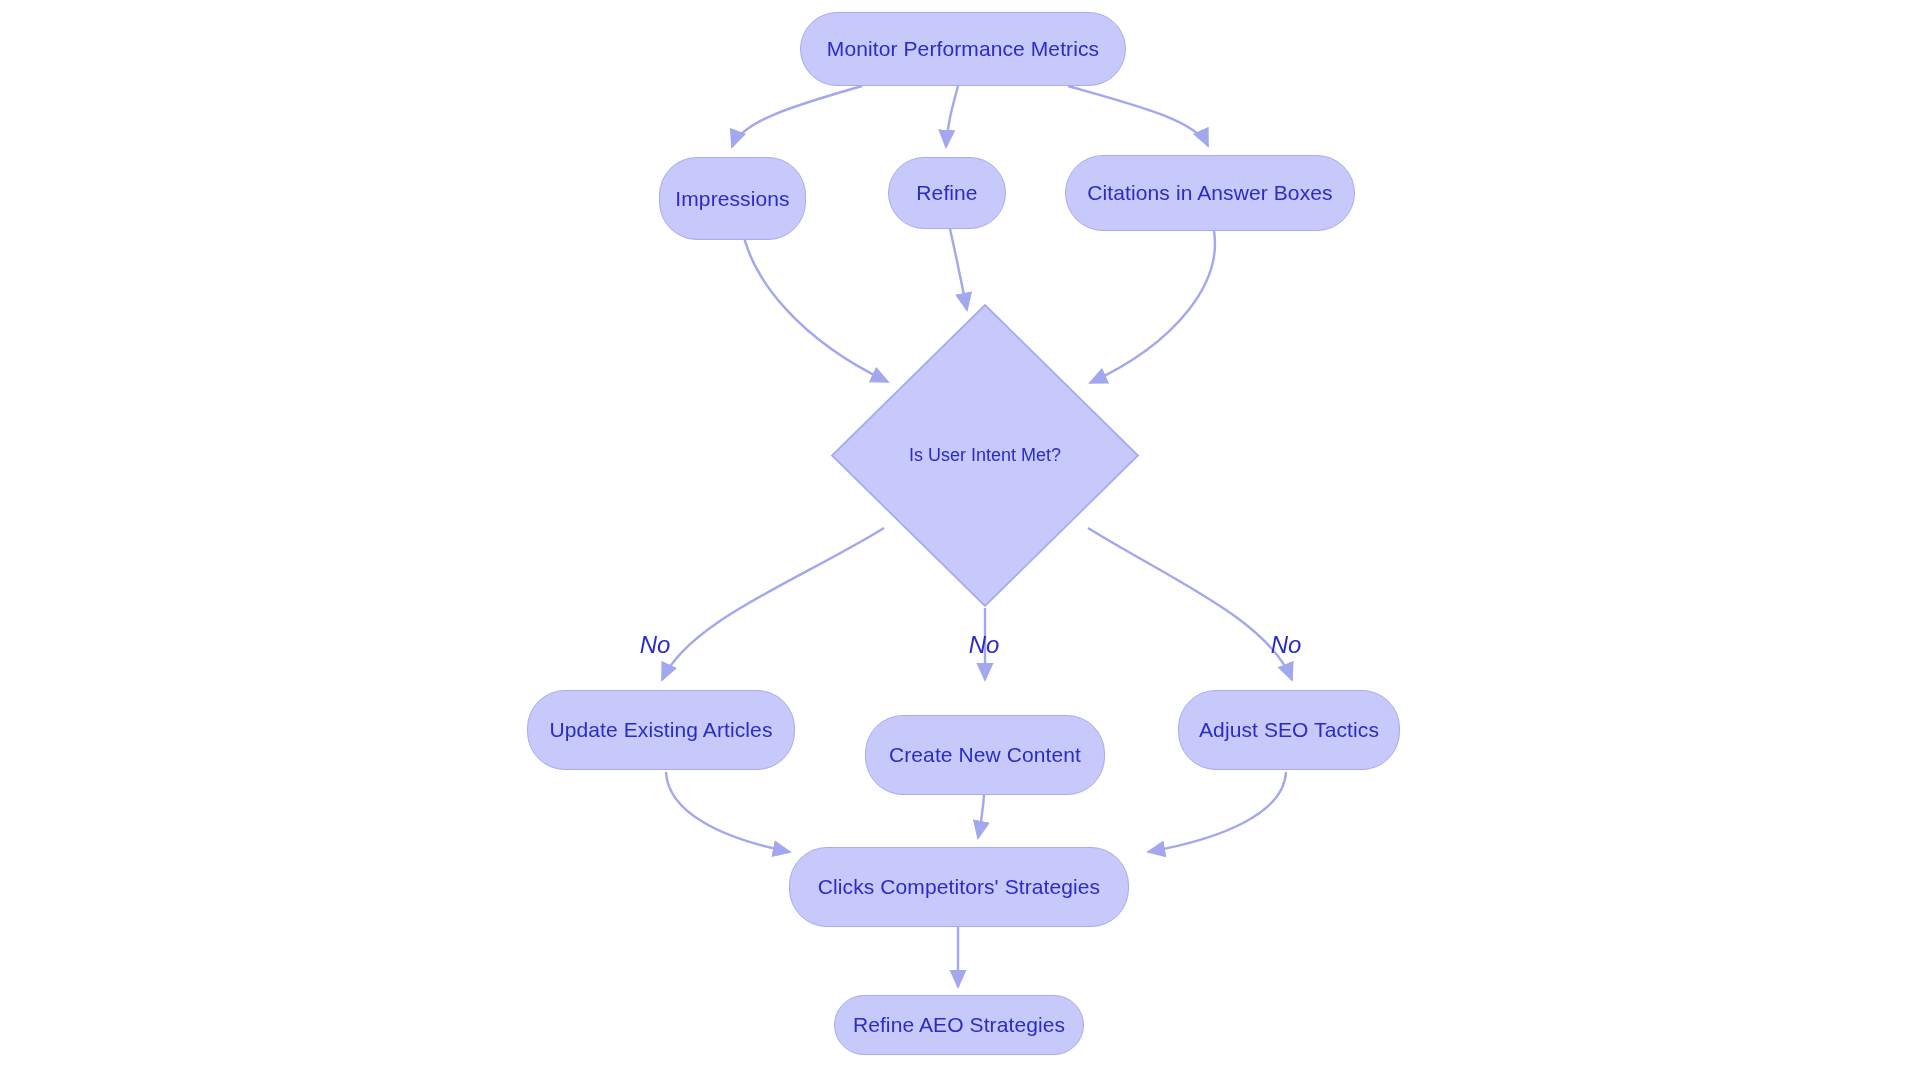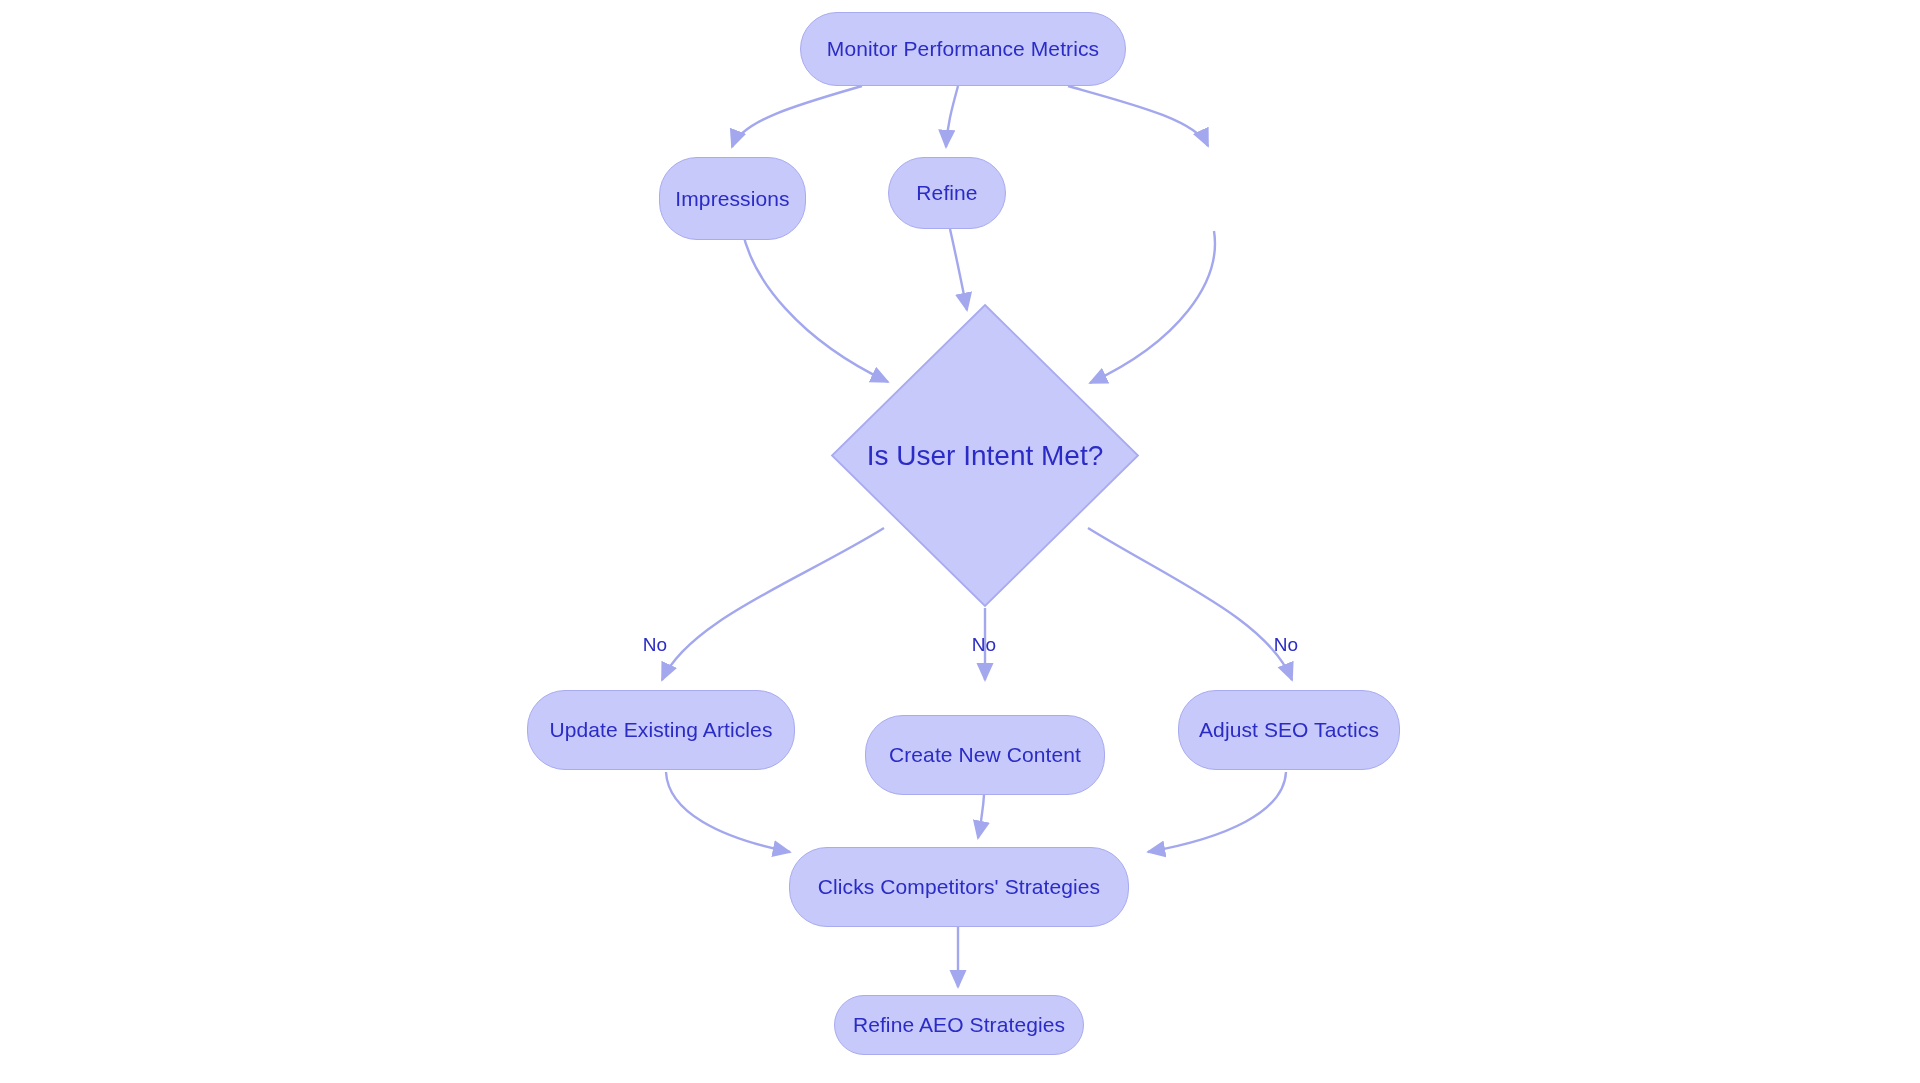--- a/index.html
+++ b/index.html
@@ -64,29 +64,30 @@
   .diamond-text {
     position: absolute;
     top: 0;
     left: 0;
     width: 100%;
     height: 100%;
     display: flex;
     align-items: center;
     justify-content: center;
     color: #2b2bc6;
-    font-size: 28px;
+    font-size: 18px;
     white-space: nowrap;
   }
   .edge-label {
     position: absolute;
     color: #2b2bc6;
-    font-size: 19px;
+    font-size: 24px;
     white-space: nowrap;
     transform: translate(-50%, -50%);
+    font-style: italic;
   }
 </style>
 </head>
 <body>
 
 <div id="flow-canvas">
 
   <svg id="edge-layer" viewBox="0 0 1920 1083" width="1920" height="1083" xmlns="http://www.w3.org/2000/svg">
     <defs>
       <marker id="arrowhead" markerWidth="9" markerHeight="9" refX="7.2" refY="3.6" orient="auto" markerUnits="strokeWidth">
@@ -129,20 +130,23 @@
   </div>
 
   <div class="node rounded" style="left:659px; top:157px; width:147px; height:83px;">
     <span class="node-label">Impressions</span>
   </div>
 
   <div class="node rounded" style="left:888px; top:157px; width:118px; height:72px;">
     <span class="node-label">Refine</span>
   </div>
 
+  <div class="node rounded" style="left:1065px; top:155px; width:290px; height:76px;">
+    <span class="node-label">Citations in Answer Boxes</span>
+  </div>
 
   <div class="diamond-wrap" style="left:830px; top:303px; width:310px; height:305px;">
     <svg class="diamond-shape" viewBox="0 0 310 305" xmlns="http://www.w3.org/2000/svg">
       <polygon points="155,2 308,152.5 155,303 2,152.5" fill="#c6c9f9" stroke="#a8abef" stroke-width="1.8"></polygon>
     </svg>
     <div class="diamond-text">Is User Intent Met?</div>
   </div>
 
   <div class="edge-label" style="left:655px; top:645px;">No</div>
   <div class="edge-label" style="left:984px; top:645px;">No</div>

